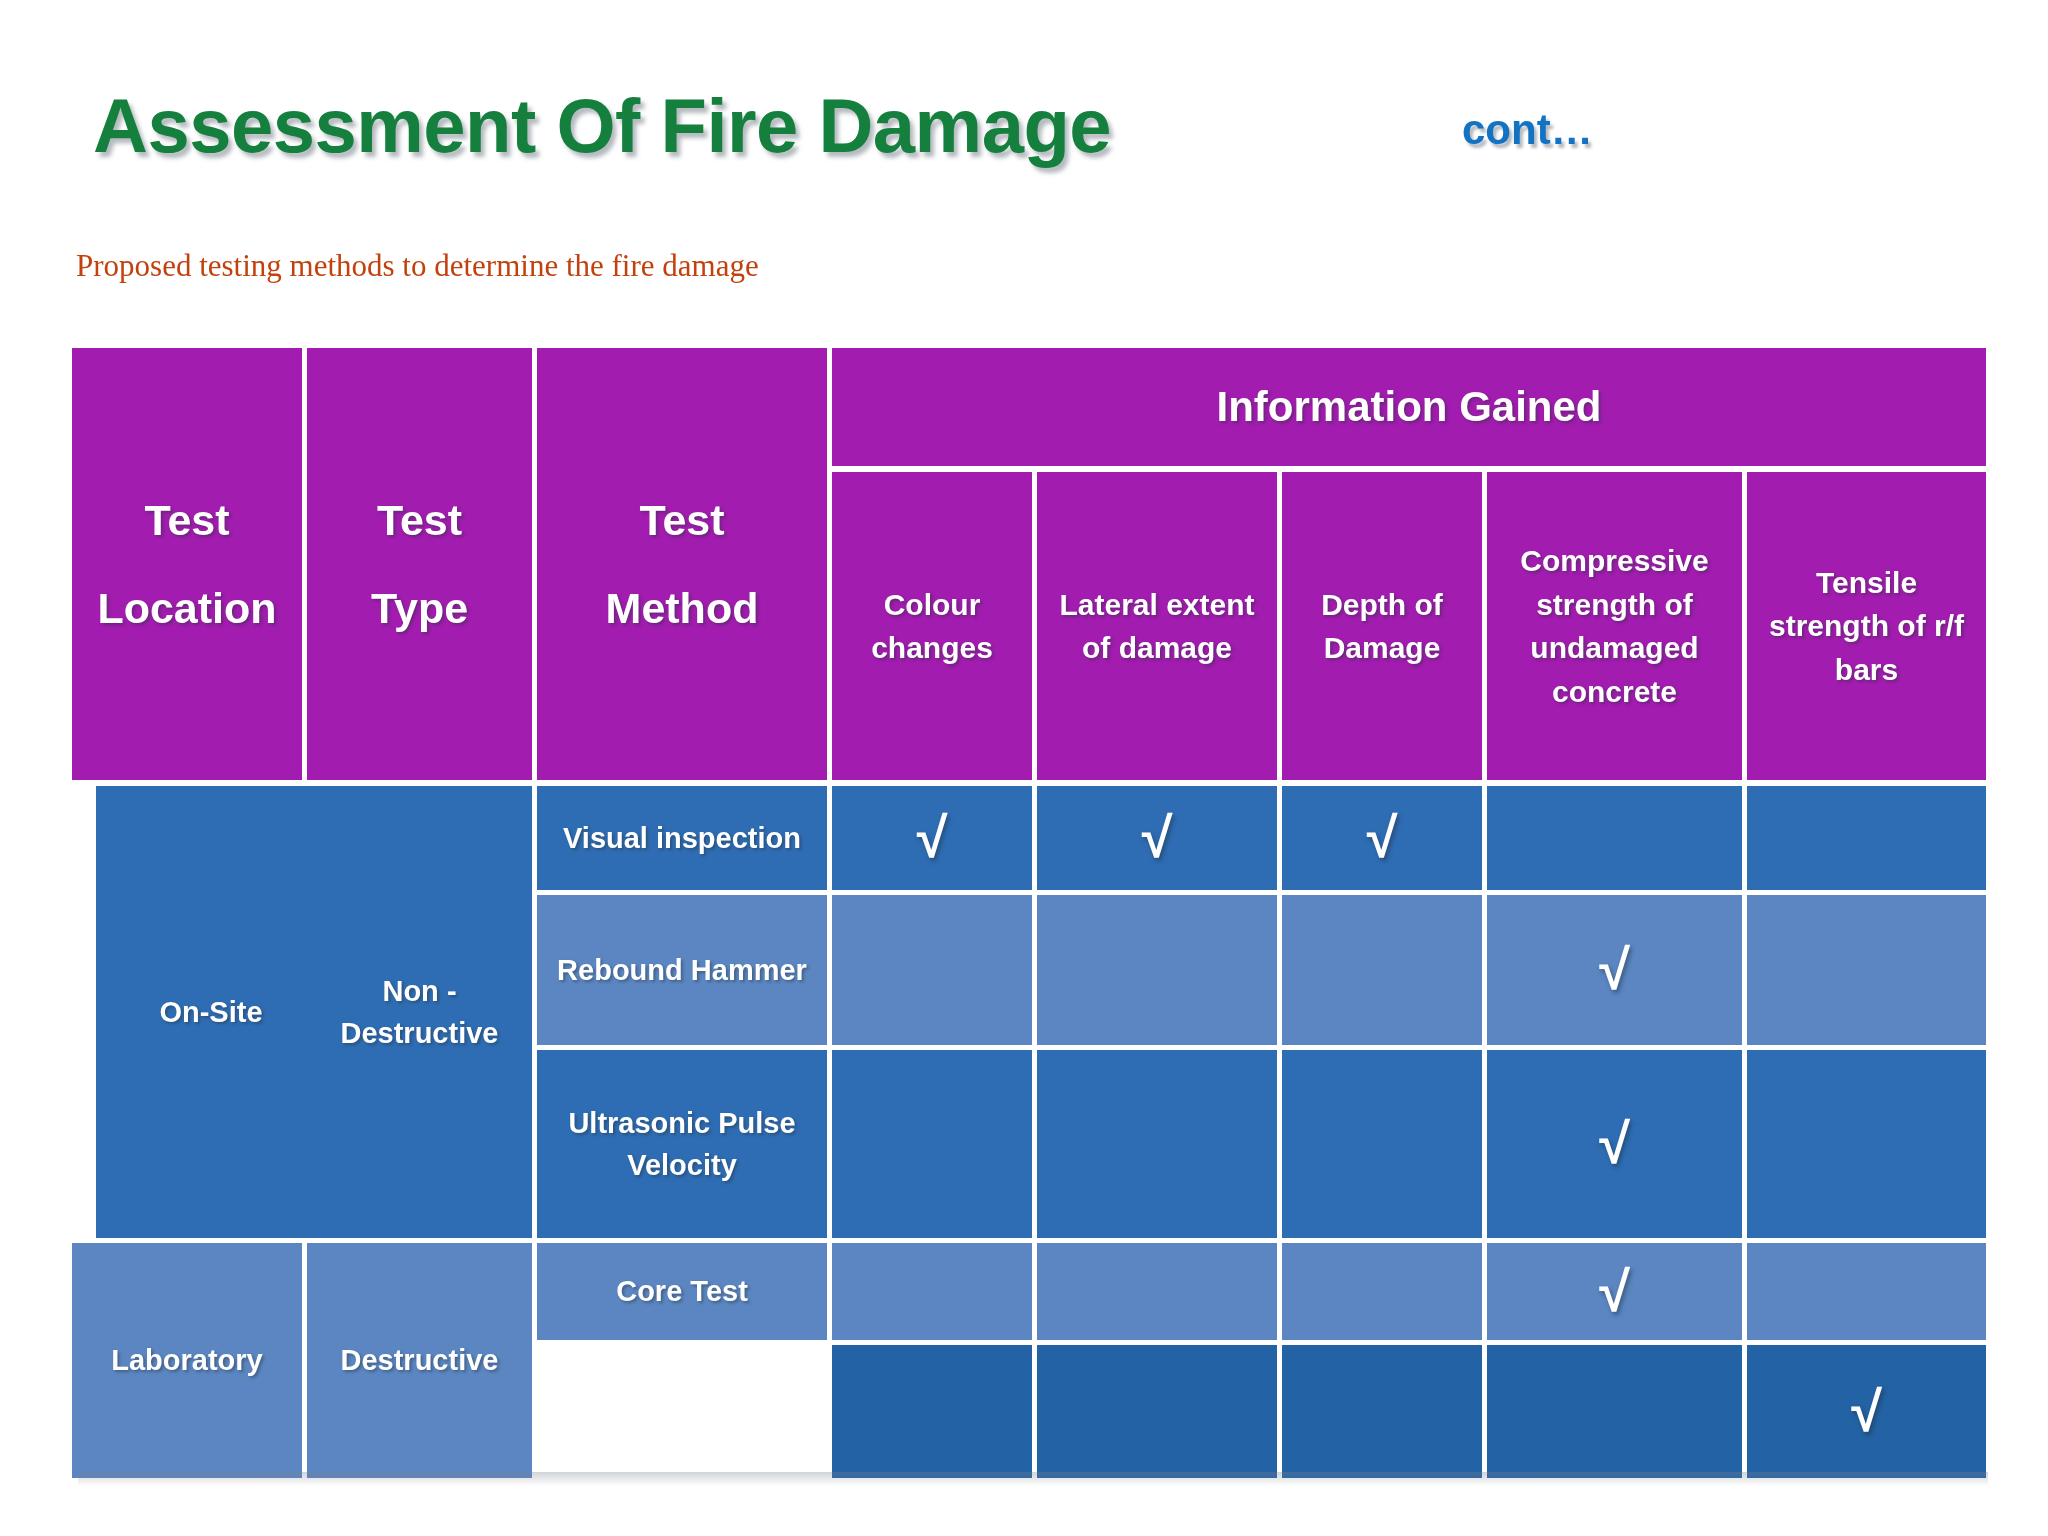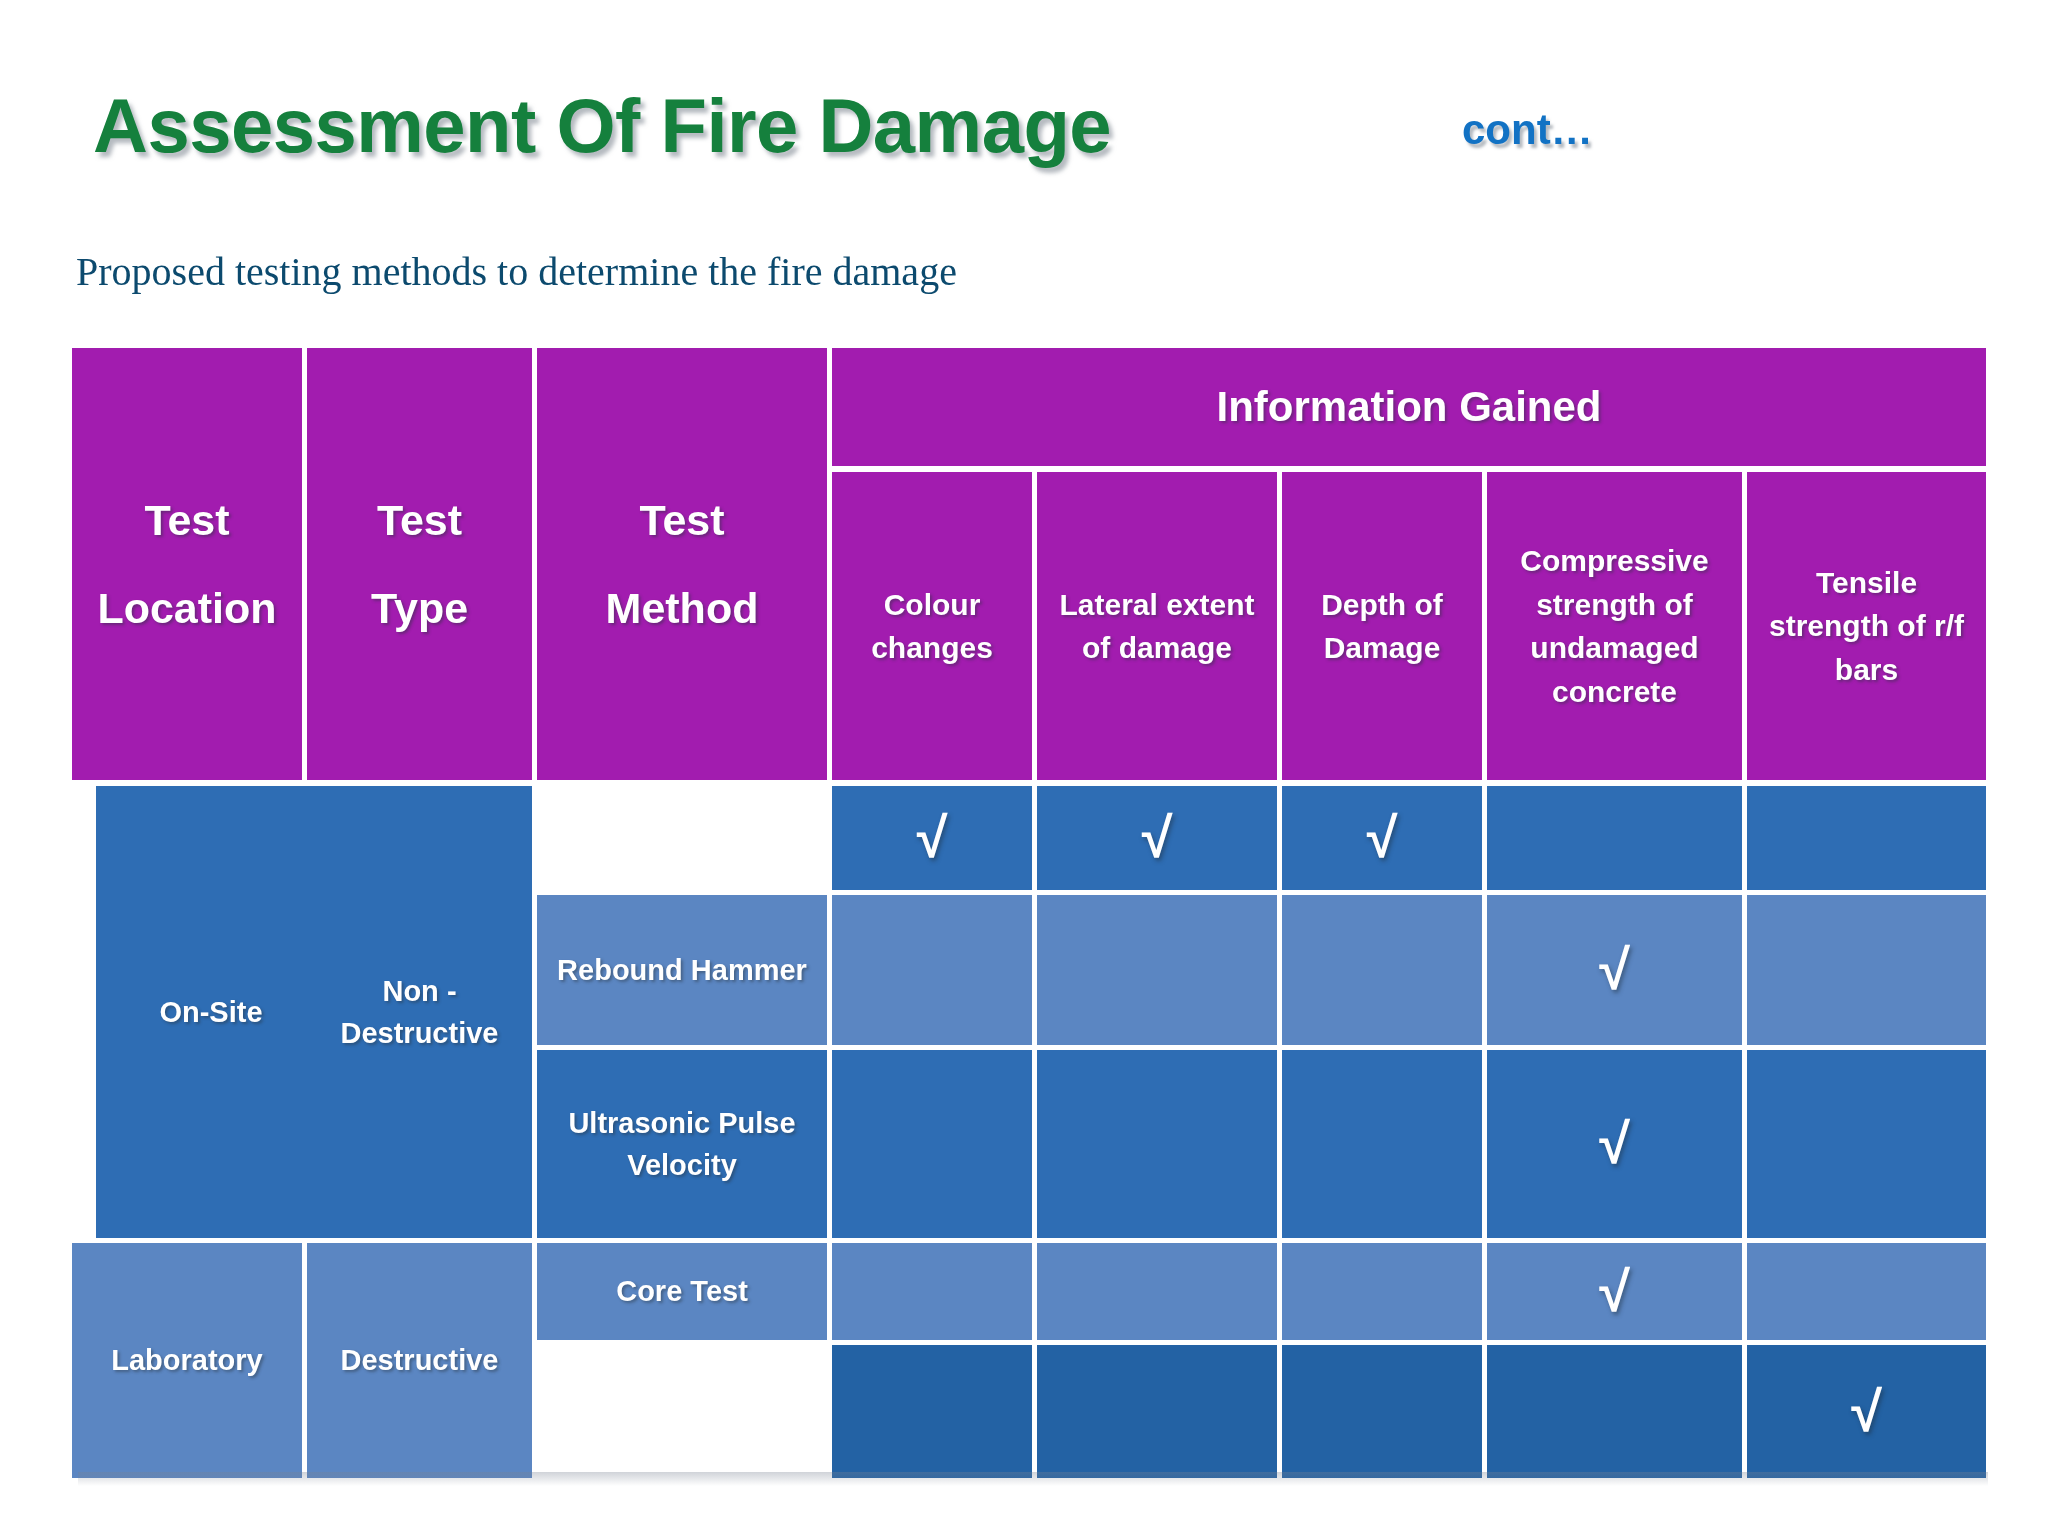--- a/index.html
+++ b/index.html
@@ -44,22 +44,22 @@
     text-shadow: 3px 4px 3px rgba(120,130,140,0.55);
     white-space: nowrap;
   }
 
   
   .subtitle {
     position: absolute;
     left: 76px;
     top: 248px;
     font-family: "Liberation Serif", serif;
-    font-size: 40px;
-    color: #0c4a6e;
+    font-size: 31px;
+    color: #c2410c;
     white-space: nowrap;
   }
 
   
   .table-wrap {
     position: absolute;
     left: 72px;
     top: 348px;
     width: 1914px;
     height: 1130px;
@@ -146,20 +146,21 @@
 
   <div class="cell hdr hdr-sub" style="left:760px;  top:124px; width:200px; height:308px;">Colour changes</div>
   <div class="cell hdr hdr-sub" style="left:965px;  top:124px; width:240px; height:308px;">Lateral extent of damage</div>
   <div class="cell hdr hdr-sub" style="left:1210px; top:124px; width:200px; height:308px;">Depth of Damage</div>
   <div class="cell hdr hdr-sub" style="left:1415px; top:124px; width:255px; height:308px;">Compressive strength of undamaged concrete</div>
   <div class="cell hdr hdr-sub" style="left:1675px; top:124px; width:239px; height:308px;">Tensile strength of r/f bars</div>
 
   <div class="cell band-dark cell-txt" style="left:0px;   top:438px; width:230px; height:452px;margin-left:24px;">On-Site</div>
   <div class="cell band-dark cell-txt" style="left:235px; top:438px; width:225px; height:452px;">Non - Destructive</div>
 
+  <div class="cell band-dark cell-txt" style="left:465px; top:438px; width:290px; height:104px;">Visual inspection</div>
   <div class="cell band-dark" style="left:760px;  top:438px; width:200px; height:104px;">
       <span class="tick">√</span>
     </div>
   <div class="cell band-dark" style="left:965px;  top:438px; width:240px; height:104px;">
       <span class="tick">√</span>
     </div>
   <div class="cell band-dark" style="left:1210px; top:438px; width:200px; height:104px;">
       <span class="tick">√</span>
     </div>
   <div class="cell band-dark" style="left:1415px; top:438px; width:255px; height:104px;"></div>

